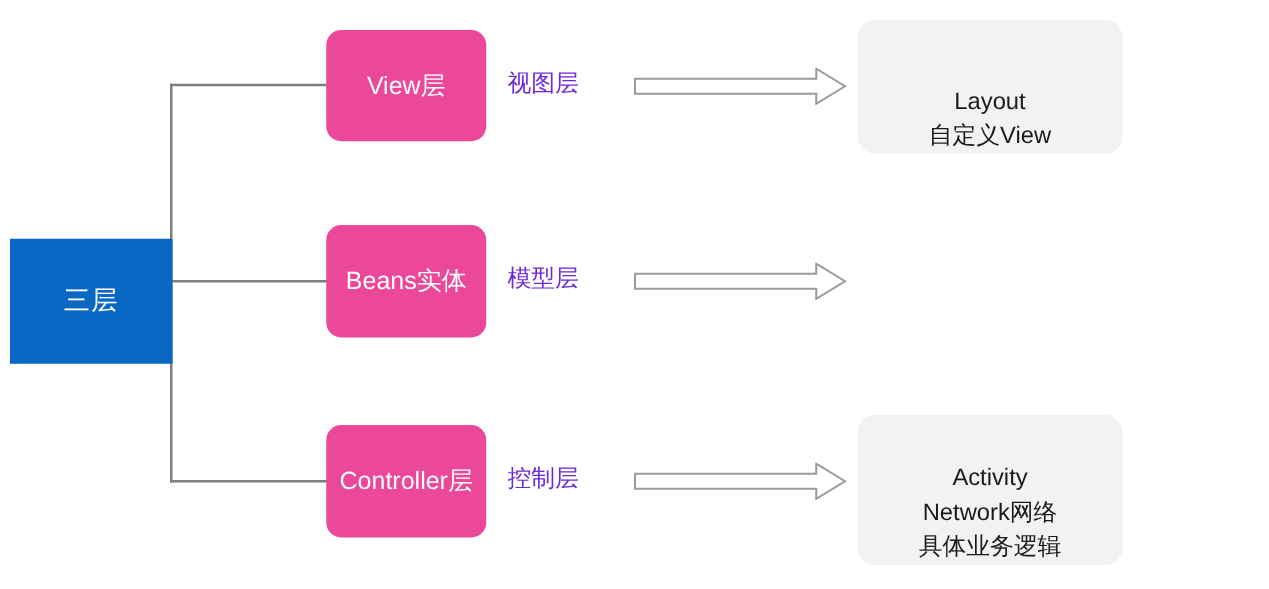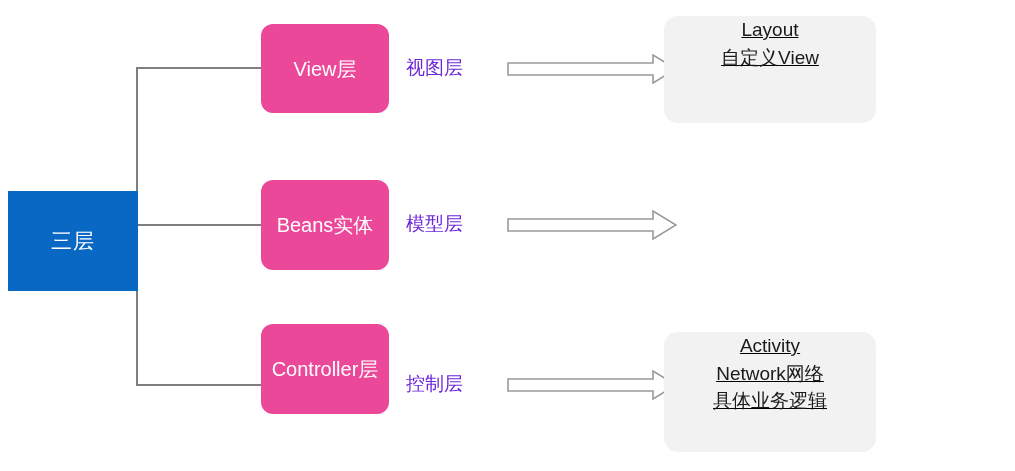--- a/index.html
+++ b/index.html
@@ -65,21 +65,21 @@
   .layer-node .node-label {
     color: #ffffff;
     font-size: 20px;
     line-height: 1.3;
     text-align: center;
     padding: 0 8px;
     word-break: break-word;
   }
   .layer-node.row-view       { top: 24px;  height: 89px; }
   .layer-node.row-model      { top: 180px; height: 90px; }
-  .layer-node.row-controller { top: 324px; height: 90px; }
+  .layer-node.row-controller { top: 340px; height: 90px; }
 
   
   .layer-caption {
     position: absolute;
     left: 406px;
     width: 96px;
     color: #6d28d9;
     font-size: 19px;
     line-height: 1.2;
     text-align: left;
@@ -97,29 +97,28 @@
     height: 30px;
     z-index: 2;
   }
   .block-arrow.row-view       { top: 54px; }
   .block-arrow.row-model      { top: 210px; }
   .block-arrow.row-controller { top: 370px; }
 
   
   .detail-panel {
     position: absolute;
-    left: 664px;
+    left: 686px;
     width: 212px;
     background: #f2f2f2;
     border-radius: 14px;
     display: flex;
-    align-items: flex-start;
+    align-items: flex-end;
     justify-content: center;
     z-index: 2;
-    text-decoration: underline;
   }
   .detail-panel .panel-text {
     color: #1a1a1a;
     font-size: 19px;
     line-height: 1.45;
     text-align: center;
     white-space: pre-line;
     padding: 0 10px;
   }
   .detail-panel.row-view       { top: 16px;  height: 107px; }

